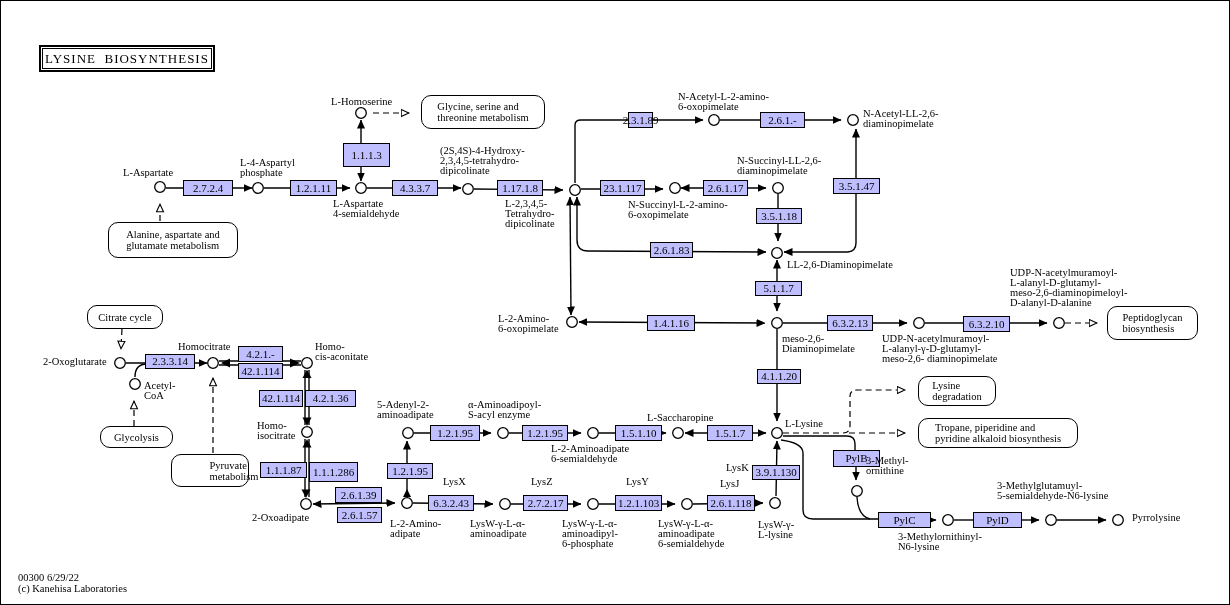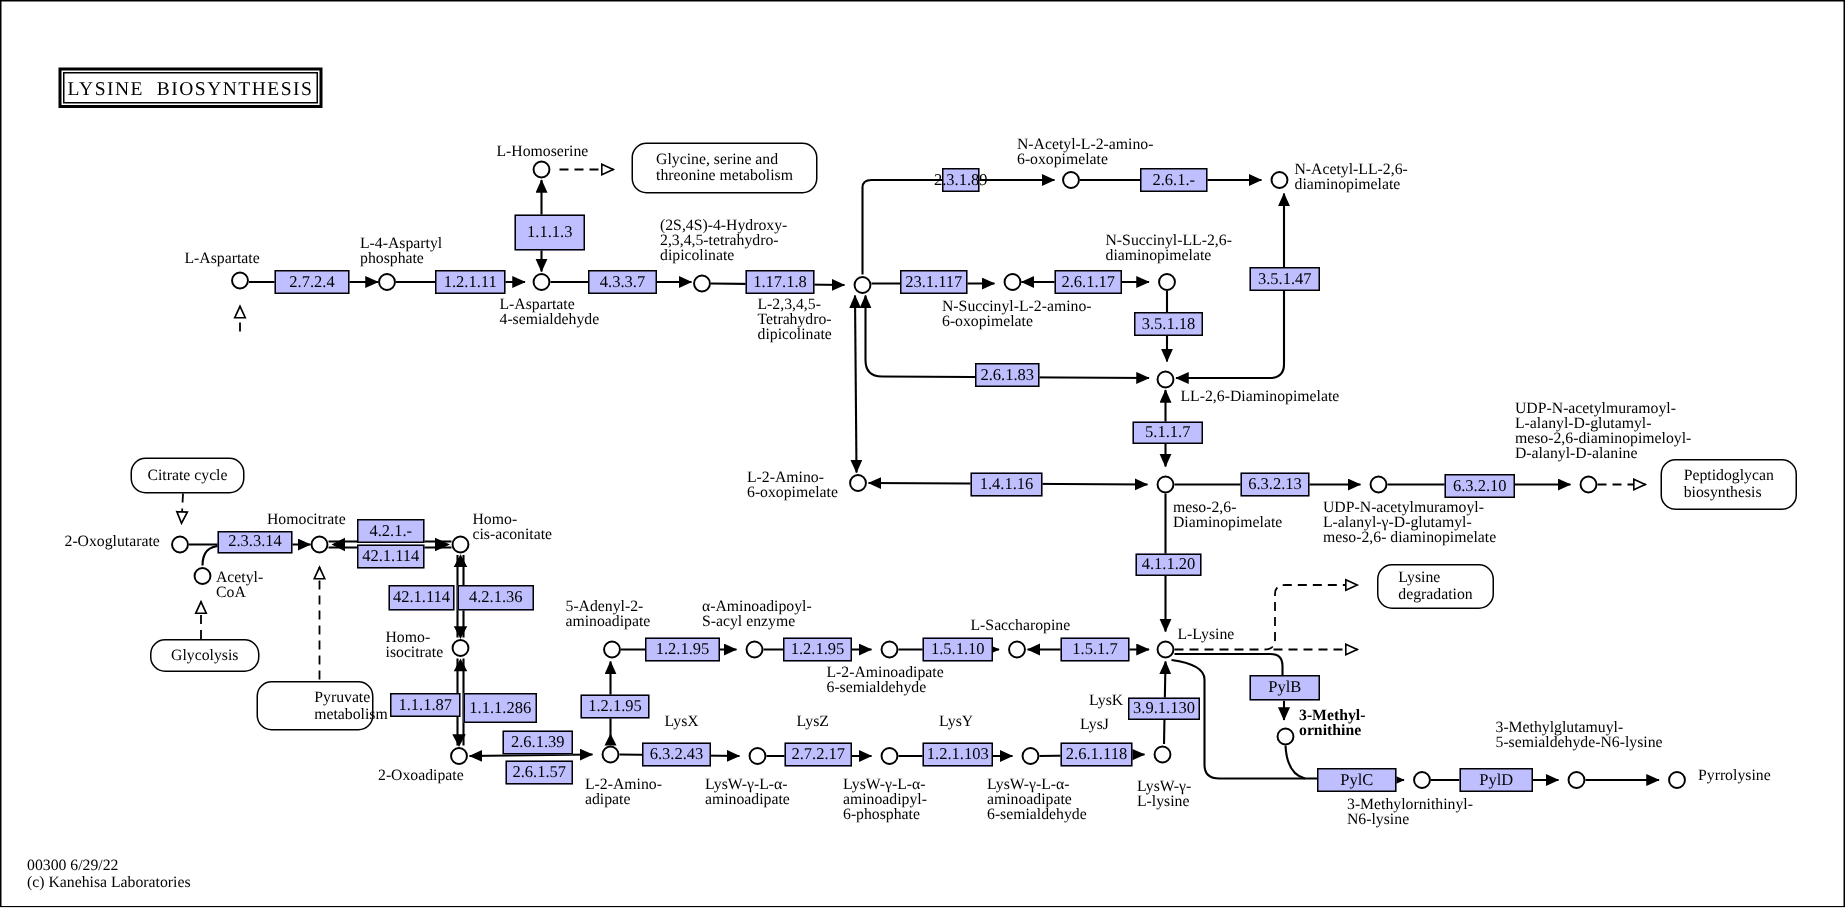--- a/index.html
+++ b/index.html
@@ -194,28 +194,32 @@
     <div class="enzyme" style="left: 428px; top: 495px; width: 46px; height: 16px;">6.3.2.43</div>
     <div class="enzyme" style="left: 523px; top: 495px; width: 45px; height: 16px;">2.7.2.17</div>
     <div class="enzyme" style="left: 615px; top: 495px; width: 47px; height: 16px;">1.2.1.103</div>
     <div class="enzyme" style="left: 707px; top: 495px; width: 48px; height: 16px;">2.6.1.118</div>
     <div class="enzyme" style="left: 752px; top: 465px; width: 48px; height: 15px;">3.9.1.130</div>
     <div class="enzyme" style="left: 833px; top: 450px; width: 47px; height: 17px;">PylB</div>
     <div class="enzyme" style="left: 878px; top: 512px; width: 53px; height: 16px;">PylC</div>
     <div class="enzyme" style="left: 973px; top: 512px; width: 49px; height: 16px;">PylD</div>
     <div class="plink" style="left: 421px; top: 95px; width: 124px; height: 34px;">Glycine, serine and
 threonine metabolism</div>
+    <div class="plink" style="left: 108px; top: 222px; width: 130px; height: 36px;">Alanine, aspartate and
+glutamate metabolism</div>
     <div class="plink" style="left: 87px; top: 305px; width: 76px; height: 24px;">Citrate cycle</div>
     <div class="plink" style="left: 100px; top: 426px; width: 73px; height: 22px;">Glycolysis</div>
     <div class="plink" style="left: 171px; top: 454px; width: 78px; height: 33px; padding-left: 48px;">Pyruvate
 metabolism</div>
     <div class="plink" style="left: 1107px; top: 306px; width: 91px; height: 34px;">Peptidoglycan
 biosynthesis</div>
     <div class="plink" style="left: 918px; top: 376px; width: 78px; height: 30px;">Lysine
 degradation</div>
+    <div class="plink" style="left: 918px; top: 418px; width: 160px; height: 30px;">Tropane, piperidine and
+pyridine alkaloid biosynthesis</div>
     <div class="met" style="left: 123px; top: 168px;">L-Aspartate</div>
     <div class="met" style="left: 240px; top: 158px;">L-4-Aspartyl
 phosphate</div>
     <div class="met" style="left: 333px; top: 199px;">L-Aspartate
 4-semialdehyde</div>
     <div class="met" style="left: 331px; top: 97px;">L-Homoserine</div>
     <div class="met" style="left: 440px; top: 146px;">(2S,4S)-4-Hydroxy-
 2,3,4,5-tetrahydro-
 dipicolinate</div>
     <div class="met" style="left: 505px; top: 199px;">L-2,3,4,5-
@@ -268,20 +272,20 @@
     <div class="met" style="left: 470px; top: 519px;">LysW-γ-L-α-
 aminoadipate</div>
     <div class="met" style="left: 562px; top: 519px;">LysW-γ-L-α-
 aminoadipyl-
 6-phosphate</div>
     <div class="met" style="left: 658px; top: 519px;">LysW-γ-L-α-
 aminoadipate
 6-semialdehyde</div>
     <div class="met" style="left: 758px; top: 520px;">LysW-γ-
 L-lysine</div>
-    <div class="met" style="left: 866px; top: 473px; font-weight: bold;">3-Methyl-
+    <div class="met" style="left: 866px; top: 456px;">3-Methyl-
 ornithine</div>
     <div class="met" style="left: 898px; top: 532px;">3-Methylornithinyl-
 N6-lysine</div>
     <div class="met" style="left: 997px; top: 481px;">3-Methylglutamuyl-
 5-semialdehyde-N6-lysine</div>
     <div class="met" style="left: 1132px; top: 513px;">Pyrrolysine</div>
   </div>
 
 </body></html>

